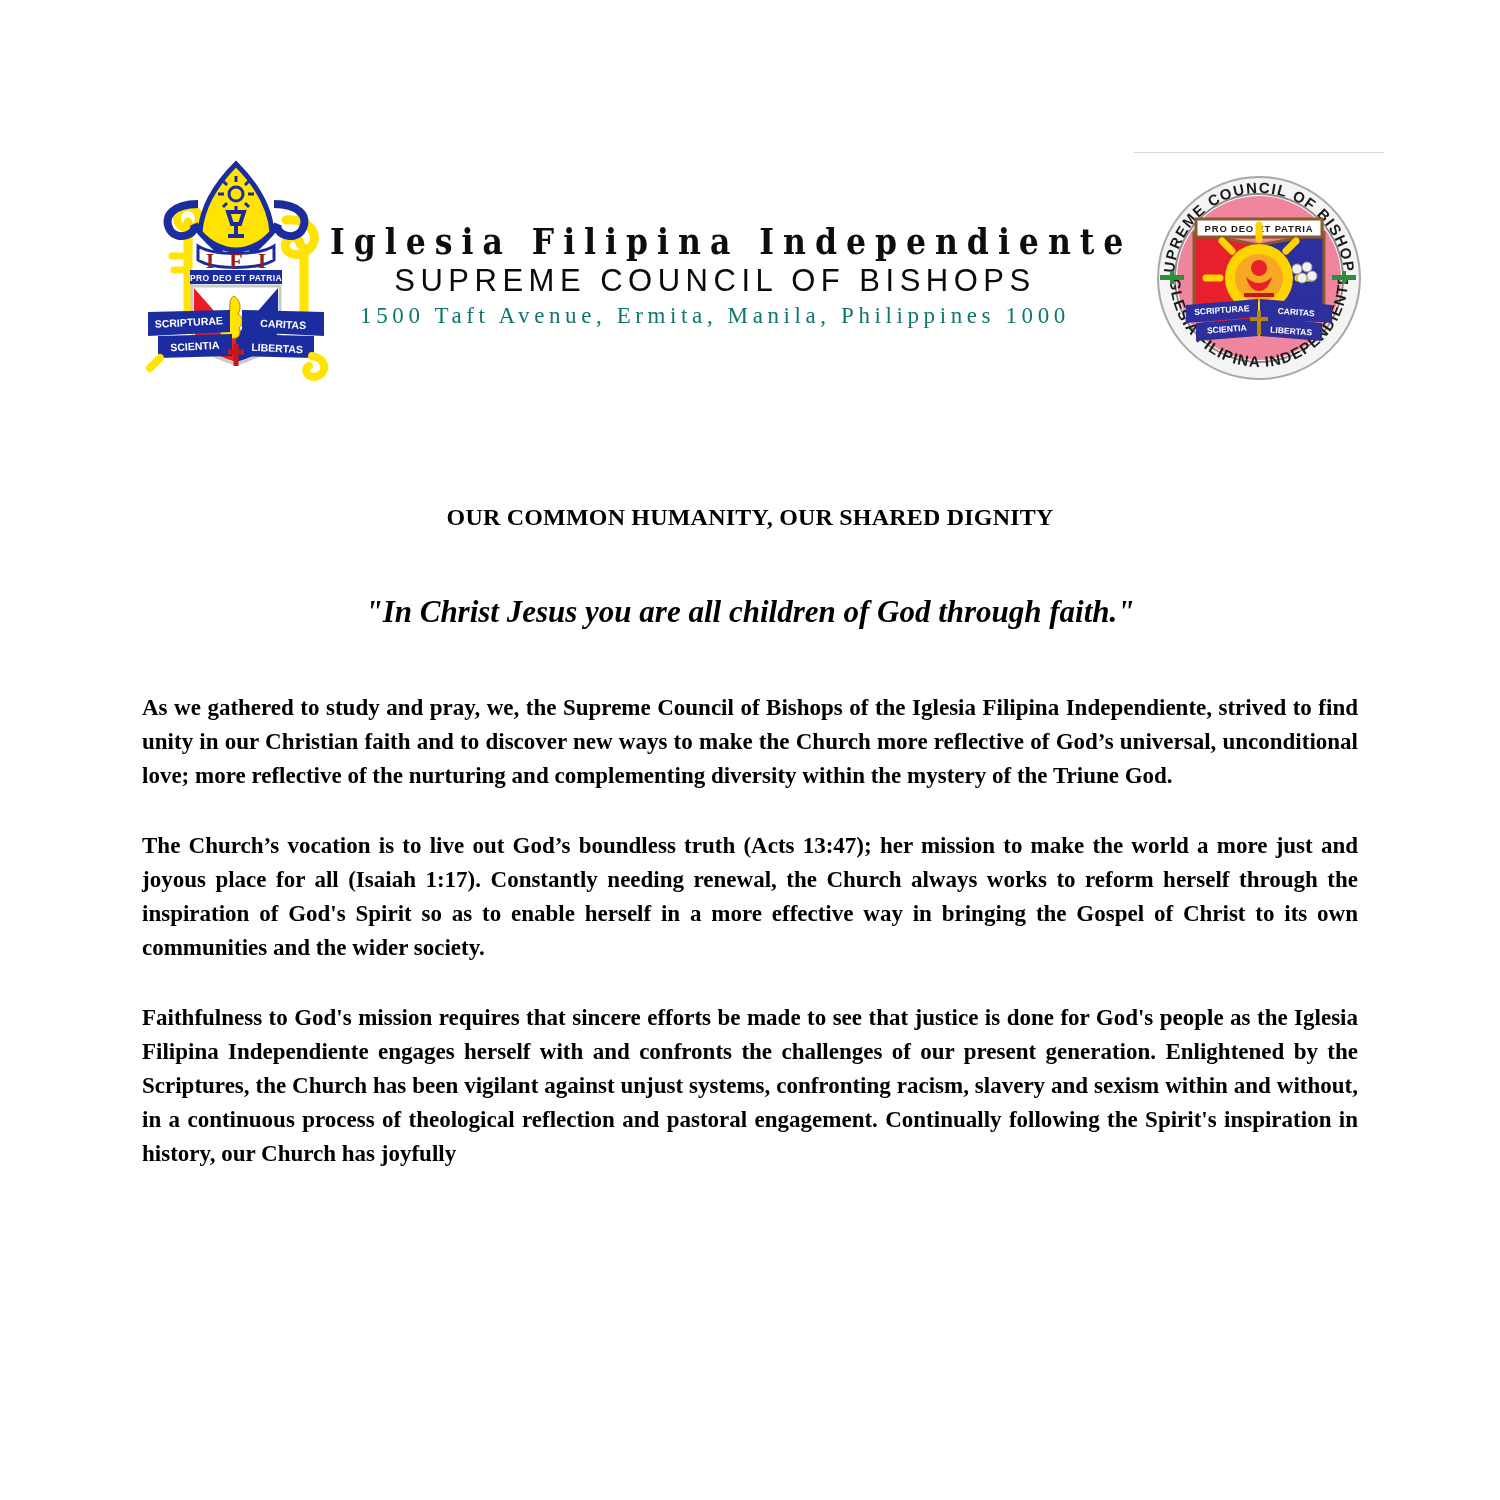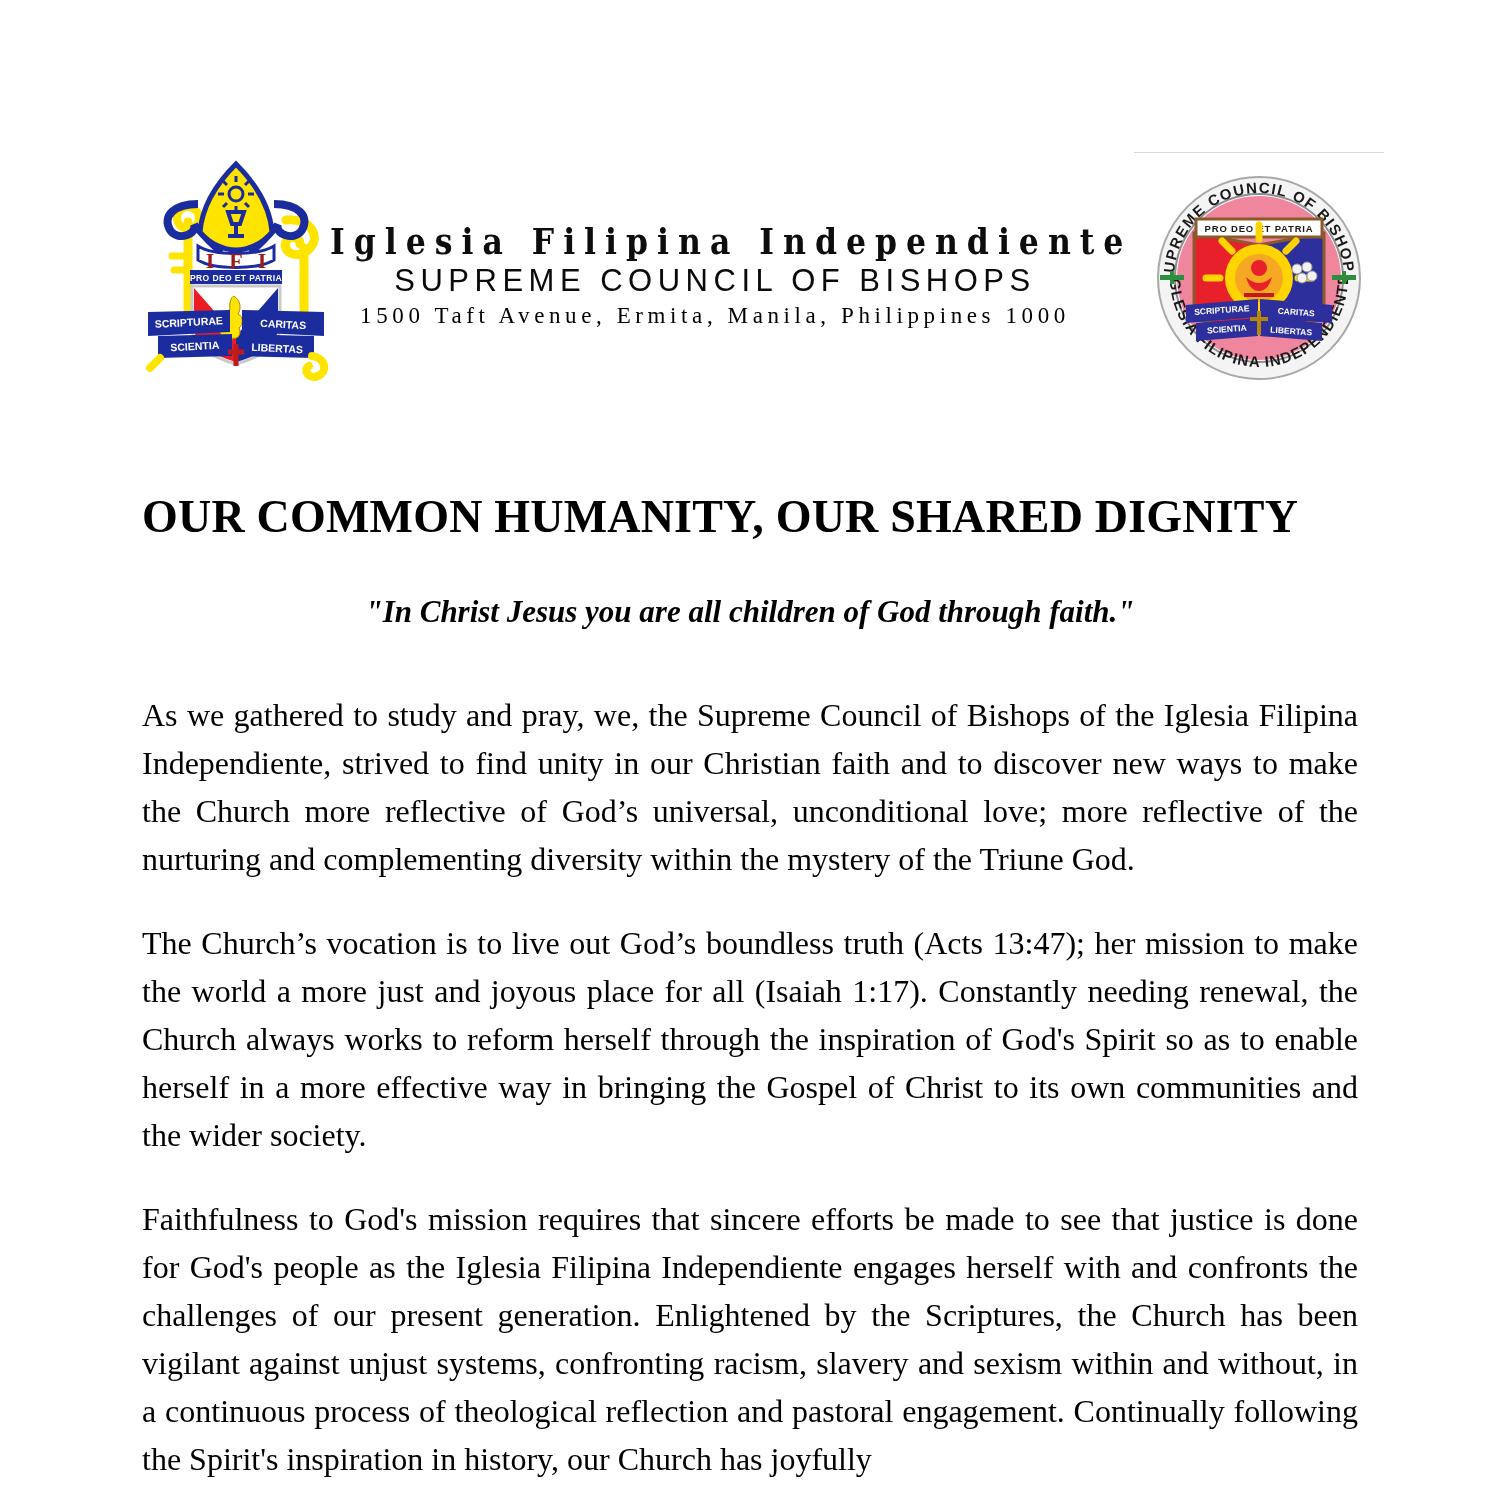--- a/index.html
+++ b/index.html
@@ -71,21 +71,21 @@
     margin-top: 1px;
   }
 
   .org-addr {
     font-family: "Liberation Serif", "DejaVu Serif", serif;
     font-size: 23px;
     line-height: 30px;
     letter-spacing: 4.6px;
     font-weight: 400;
     white-space: nowrap;
-    color: #000000;
+    color: #0f766e;
     margin-top: 2px;
   }
 
   .seal-wrap {
     position: absolute;
     left: 1134px;
     top: 152px;
     width: 250px;
     height: 235px;
     border-top: 1px solid #d8d8d8;
@@ -93,48 +93,49 @@
 
   
   .doc-body {
     position: absolute;
     left: 142px;
     top: 497px;
     width: 1216px;
   }
 
   .doc-title {
-    text-align: left;
+    text-align: center;
     font-family: "Liberation Serif", "DejaVu Serif", serif;
     font-weight: 700;
-    font-size: 46px;
+    font-size: 24px;
     line-height: 40px;
     letter-spacing: 0.2px;
     margin: 0 0 56px 0;
   }
 
   .scripture {
     text-align: center;
     font-family: "Liberation Serif", "DejaVu Serif", serif;
     font-style: italic;
     font-weight: 700;
     font-size: 31px;
     line-height: 38px;
     margin: 0 0 60px 0;
   }
   .scripture .ref { display: block; }
 
   p.para {
     text-align: justify;
     text-justify: inter-word;
     font-family: "Liberation Serif", "DejaVu Serif", serif;
-    font-size: 32px;
-    line-height: 48px;
+    font-size: 23px;
+    line-height: 34px;
     margin: 0 0 36px 0;
     hyphens: none;
+    font-weight: bold;
   }
   p.para:last-child { margin-bottom: 0; }
 </style>
 </head>
 <body>
 
 <div class="page">
 
   <div class="letterhead">
 

